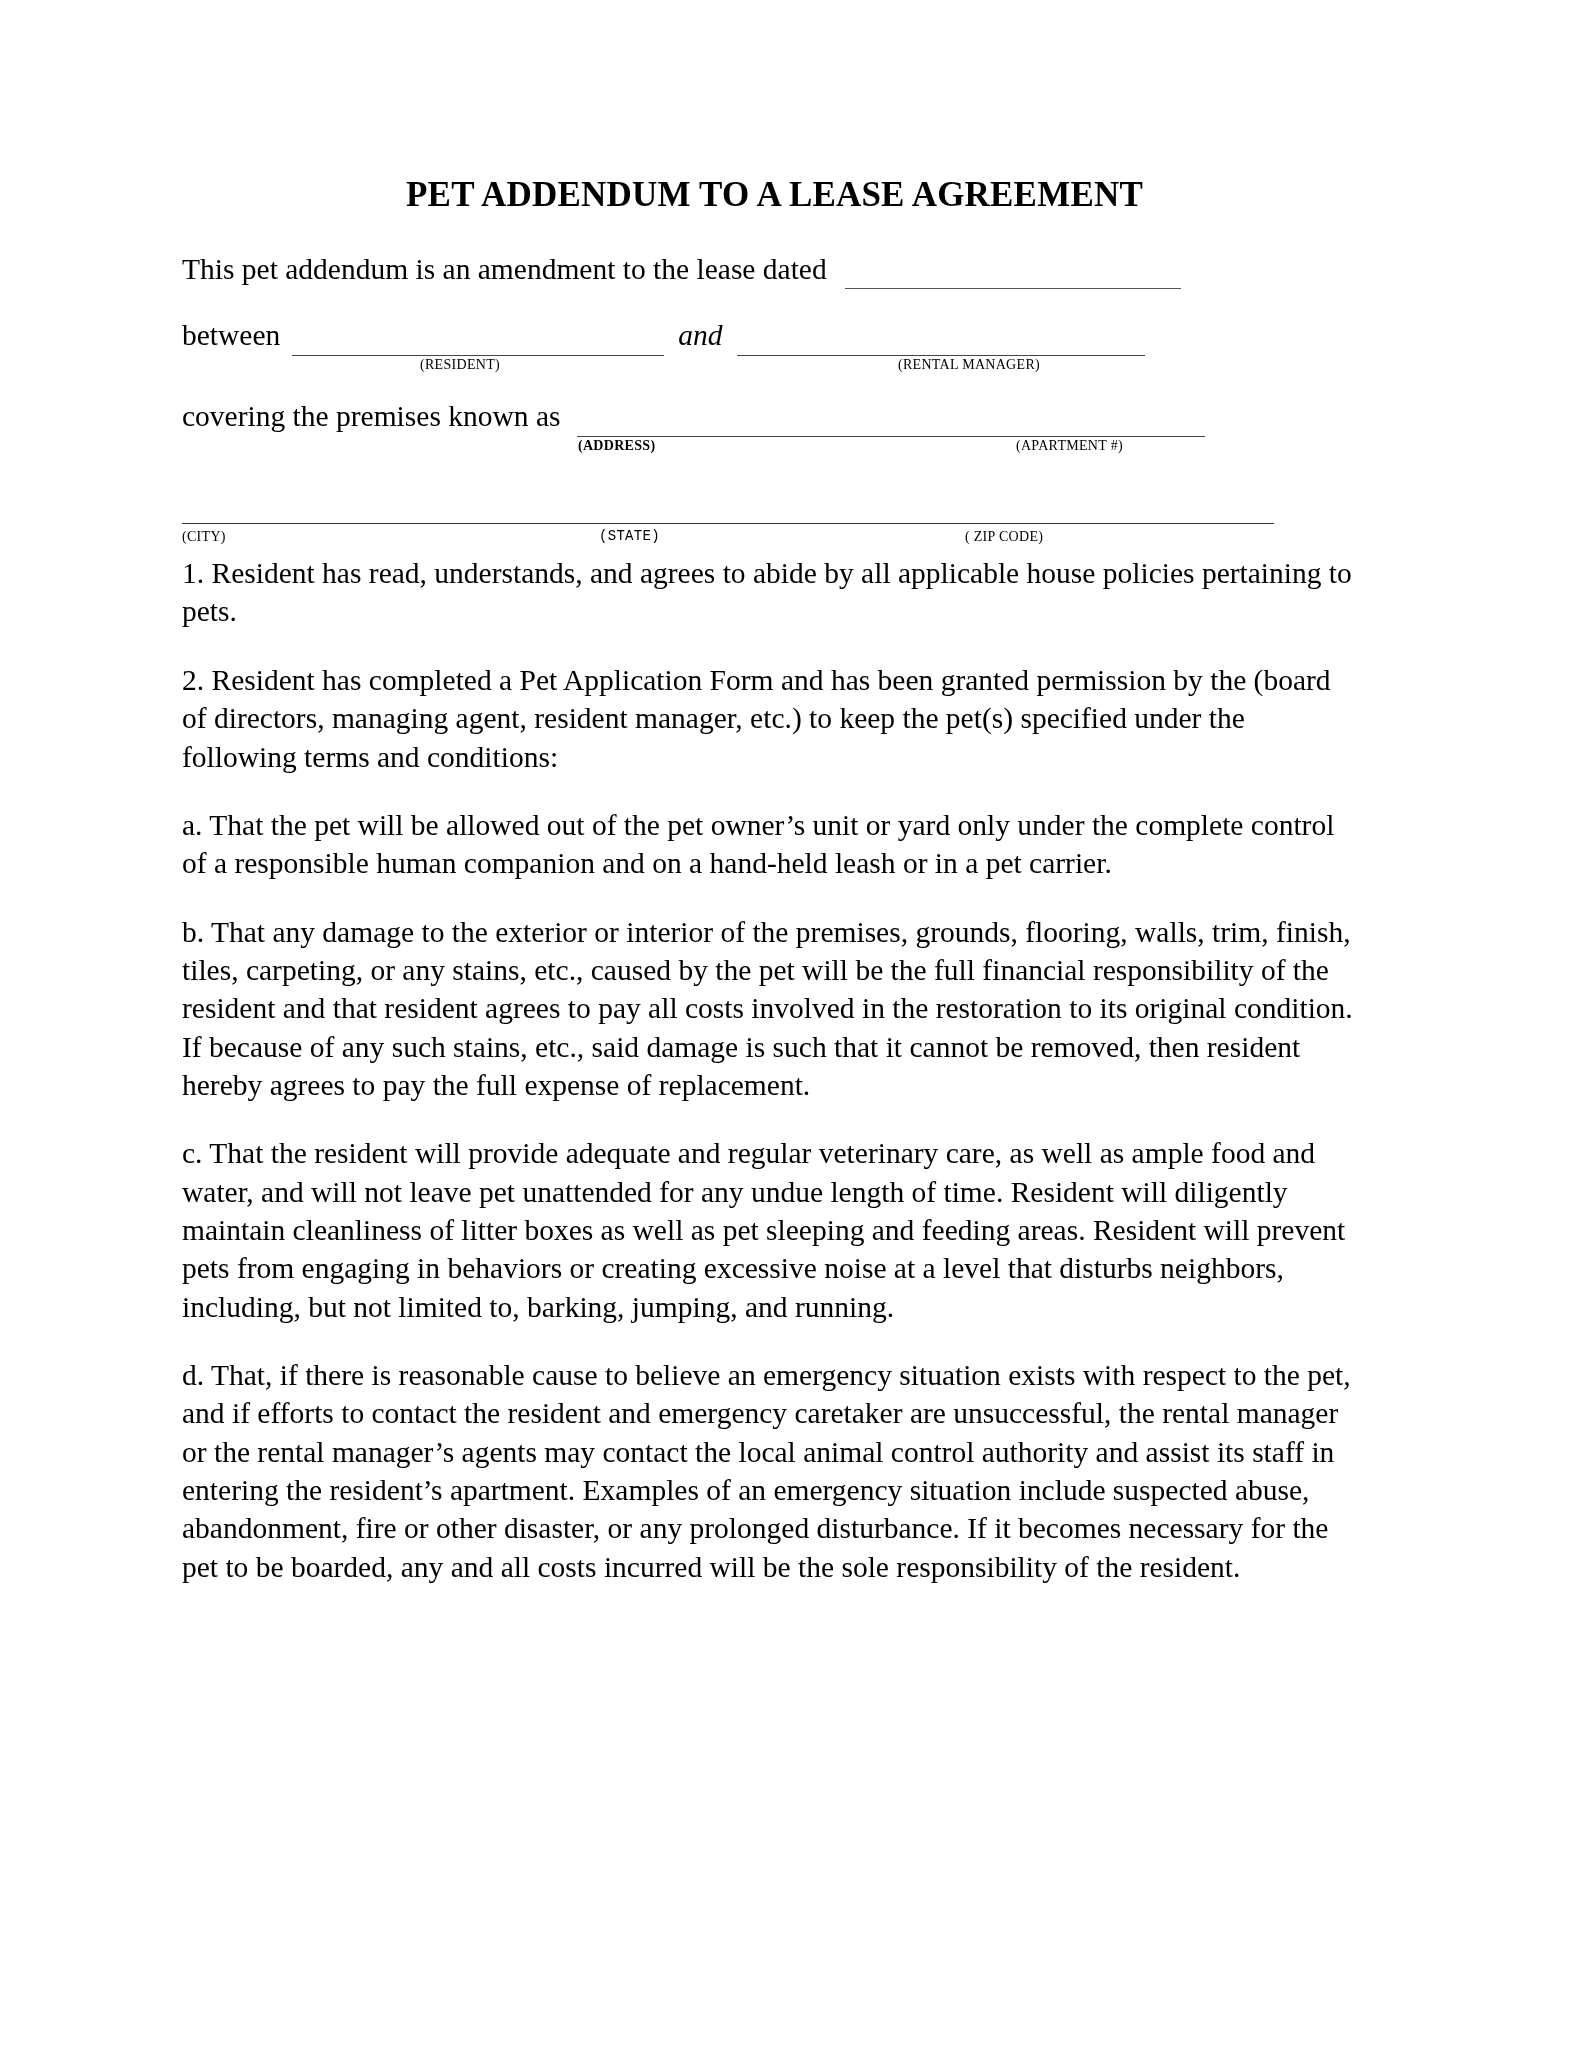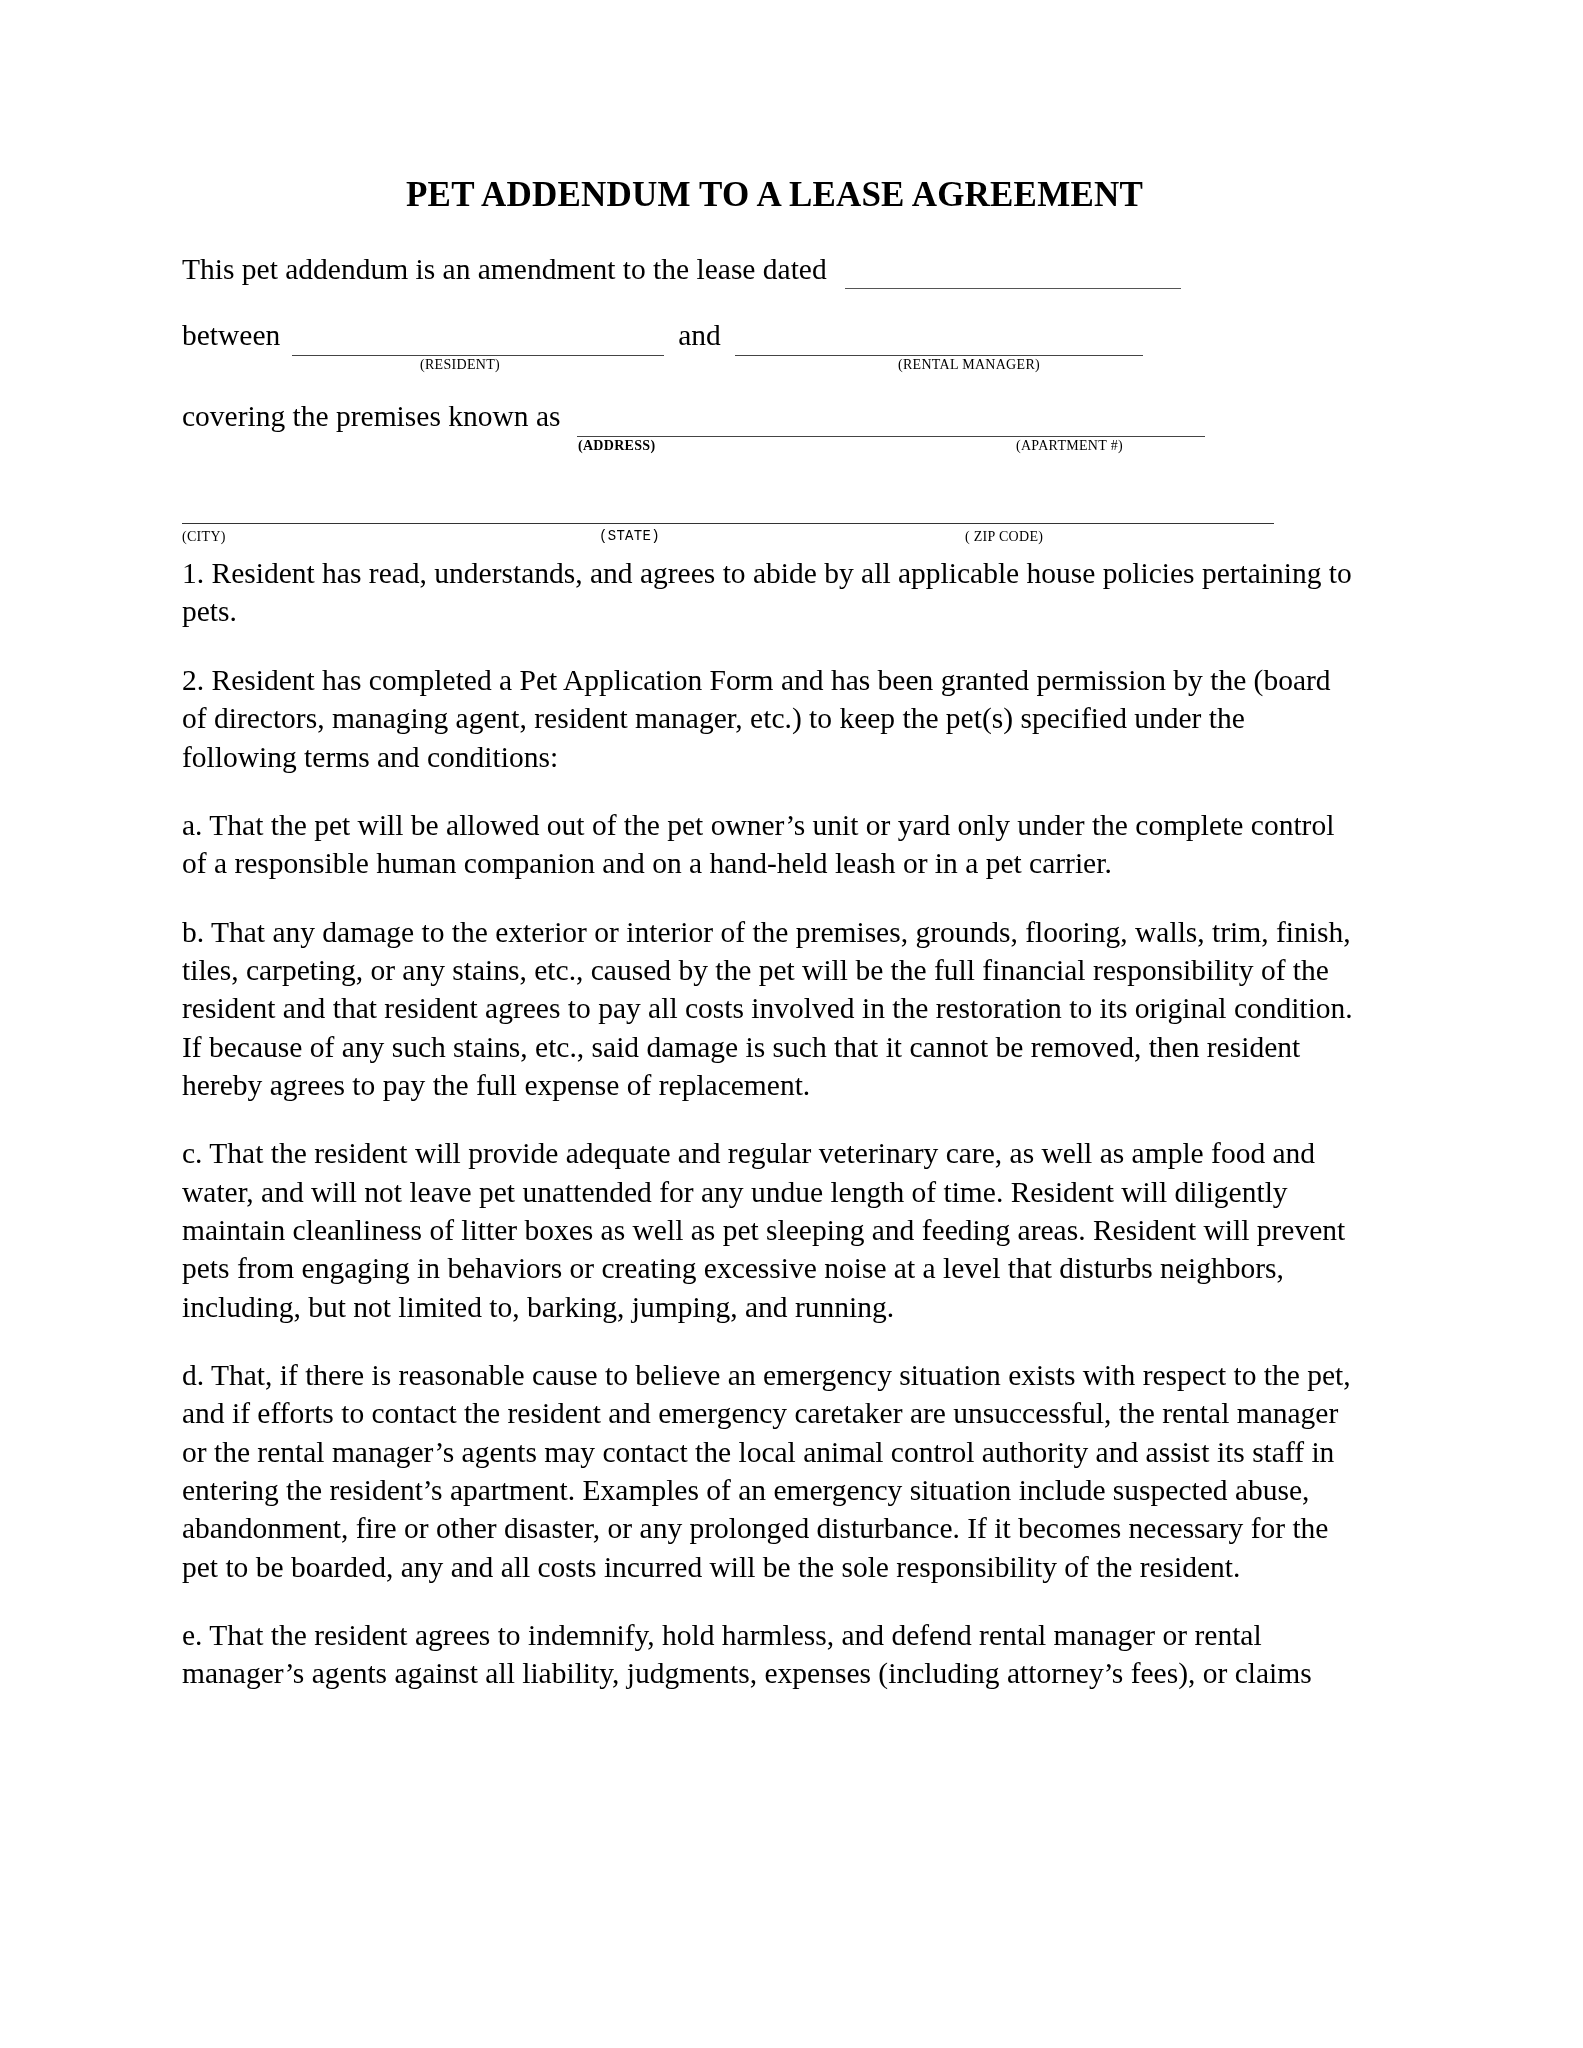--- a/index.html
+++ b/index.html
@@ -123,21 +123,21 @@
       <div class="form-line">
         <span class="txt">This pet addendum is an amendment to the lease dated</span>
         <span class="blank" style="width: 336px; margin-left: 18px;"></span>
       </div>
 
       <div class="row-gap-1"></div>
 
       <div class="form-line">
         <span class="txt">between</span>
         <span class="blank dark" style="width: 372px; margin-left: 12px;"></span>
-        <span class="txt" style="margin-left: 14px;">and</span>
+        <span class="txt" style="margin-left: 14px; font-style: italic;">and</span>
         <span class="blank dark" style="width: 408px; margin-left: 14px;"></span>
       </div>
 
       <div class="caption-row">
         <span class="cap" style="left: 238px;">(RESIDENT)</span>
         <span class="cap" style="left: 716px;">(RENTAL MANAGER)</span>
       </div>
 
       <div class="row-gap-2"></div>
 
@@ -161,17 +161,16 @@
 
     </div>
 
     <div class="body-block">
       <p class="para">1. Resident has read, understands, and agrees to abide by all applicable house policies pertaining to pets.</p>
       <p class="para">2. Resident has completed a Pet Application Form and has been granted permission by the (board of directors, managing agent, resident manager, etc.) to keep the pet(s) specified under the following terms and conditions:</p>
       <p class="para">a. That the pet will be allowed out of the pet owner’s unit or yard only under the complete control of a responsible human companion and on a hand-held leash or in a pet carrier.</p>
       <p class="para">b. That any damage to the exterior or interior of the premises, grounds, flooring, walls, trim, finish, tiles, carpeting, or any stains, etc., caused by the pet will be the full financial responsibility of the resident and that resident agrees to pay all costs involved in the restoration to its original condition. If because of any such stains, etc., said damage is such that it cannot be removed, then resident hereby agrees to pay the full expense of replacement.</p>
       <p class="para">c. That the resident will provide adequate and regular veterinary care, as well as ample food and water, and will not leave pet unattended for any undue length of time. Resident will diligently maintain cleanliness of litter boxes as well as pet sleeping and feeding areas. Resident will prevent pets from engaging in behaviors or creating excessive noise at a level that disturbs neighbors, including, but not limited to, barking, jumping, and running.</p>
       <p class="para">d. That, if there is reasonable cause to believe an emergency situation exists with respect to the pet, and if efforts to contact the resident and emergency caretaker are unsuccessful, the rental manager or the rental manager’s agents may contact the local animal control authority and assist its staff in entering the resident’s apartment. Examples of an emergency situation include suspected abuse, abandonment, fire or other disaster, or any prolonged disturbance. If it becomes necessary for the pet to be boarded, any and all costs incurred will be the sole responsibility of the resident.</p>
-      <p class="para">e. That the resident agrees to indemnify, hold harmless, and defend rental manager or rental manager’s agents against all liability, judgments, expenses (including attorney’s fees), or claims</p>
     </div>
 
   </div>
 </div>
 
 </body></html>

